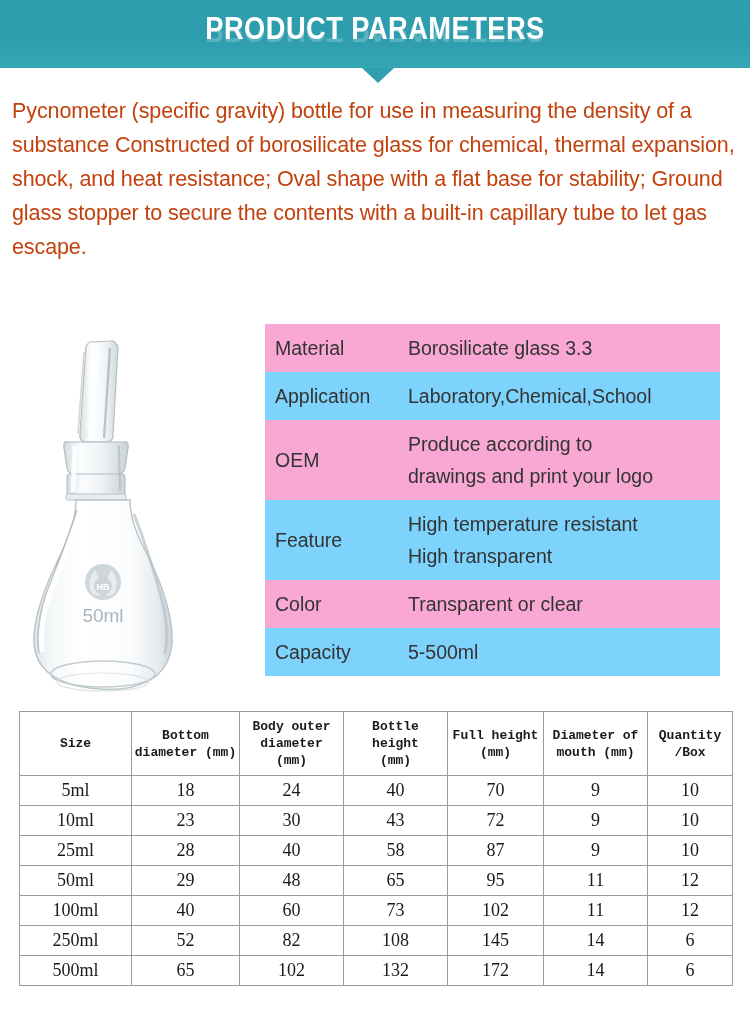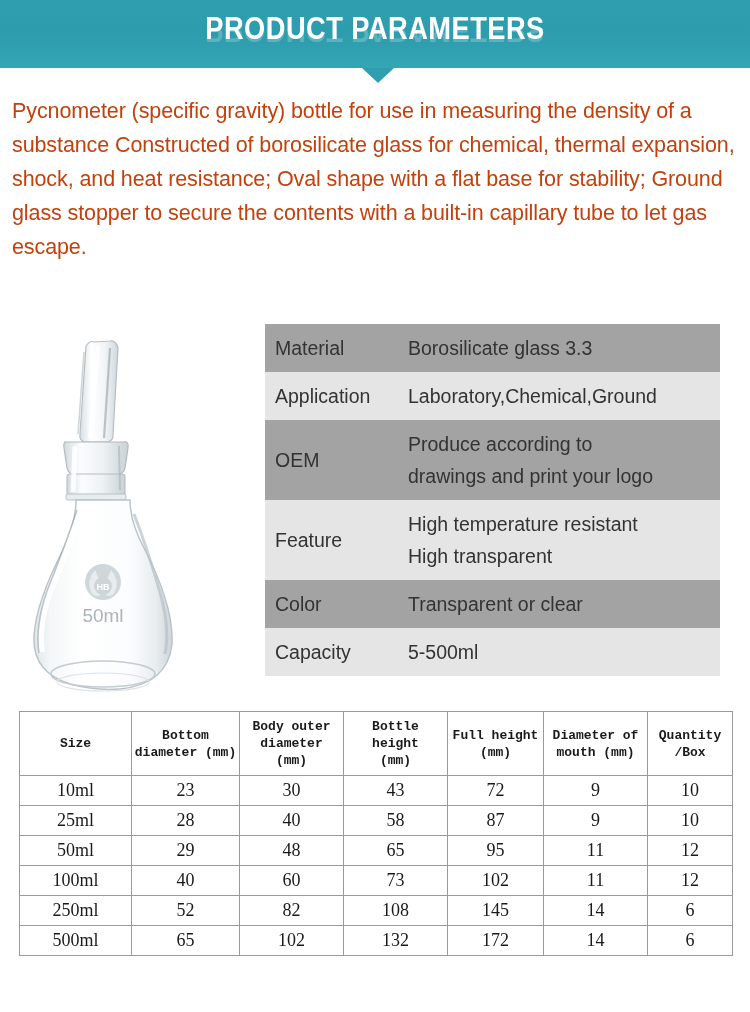--- a/index.html
+++ b/index.html
@@ -94,22 +94,22 @@
   
   .spec-table {
     position: absolute;
     left: 265px;
     top: 6px;
     width: 455px;
     border-collapse: collapse;
     font-size: 19.5px;
     color: #333333;
   }
-  .spec-table tr.odd  { background: #a3a3a3; }
-  .spec-table tr.even { background: #e5e5e5; }
+  .spec-table tr.odd  { background: #f9a8d4; }
+  .spec-table tr.even { background: #7dd3fc; }
   .spec-table td {
     padding: 8px 4px 8px 10px;
     vertical-align: middle;
     line-height: 32px;
     border: none;
   }
   .spec-label { width: 133px; white-space: nowrap; }
   .spec-value { padding-left: 4px; }
   .spec-value .line { display: block; }
 
@@ -236,21 +236,21 @@
     <tbody>
       <tr class="odd">
         <td class="spec-label">Material</td>
         <td class="spec-value">
           <span class="line">Borosilicate glass 3.3</span>
         </td>
       </tr>
       <tr class="even">
         <td class="spec-label">Application</td>
         <td class="spec-value">
-          <span class="line">Laboratory,Chemical,Ground</span>
+          <span class="line">Laboratory,Chemical,School</span>
         </td>
       </tr>
       <tr class="odd">
         <td class="spec-label">OEM</td>
         <td class="spec-value">
           <span class="line">Produce according to</span>
           <span class="line">drawings and print your logo</span>
         </td>
       </tr>
       <tr class="even">
@@ -303,20 +303,29 @@
           <span>Diameter of</span><br>
           <span>mouth (mm)</span>
         </th>
         <th class="c6">
           <span>Quantity</span><br>
           <span>/Box</span>
         </th>
       </tr>
     </thead>
     <tbody>
+      <tr>
+        <td>5ml</td>
+        <td>18</td>
+        <td>24</td>
+        <td>40</td>
+        <td>70</td>
+        <td>9</td>
+        <td>10</td>
+      </tr>
       <tr>
         <td>10ml</td>
         <td>23</td>
         <td>30</td>
         <td>43</td>
         <td>72</td>
         <td>9</td>
         <td>10</td>
       </tr>
       <tr>

